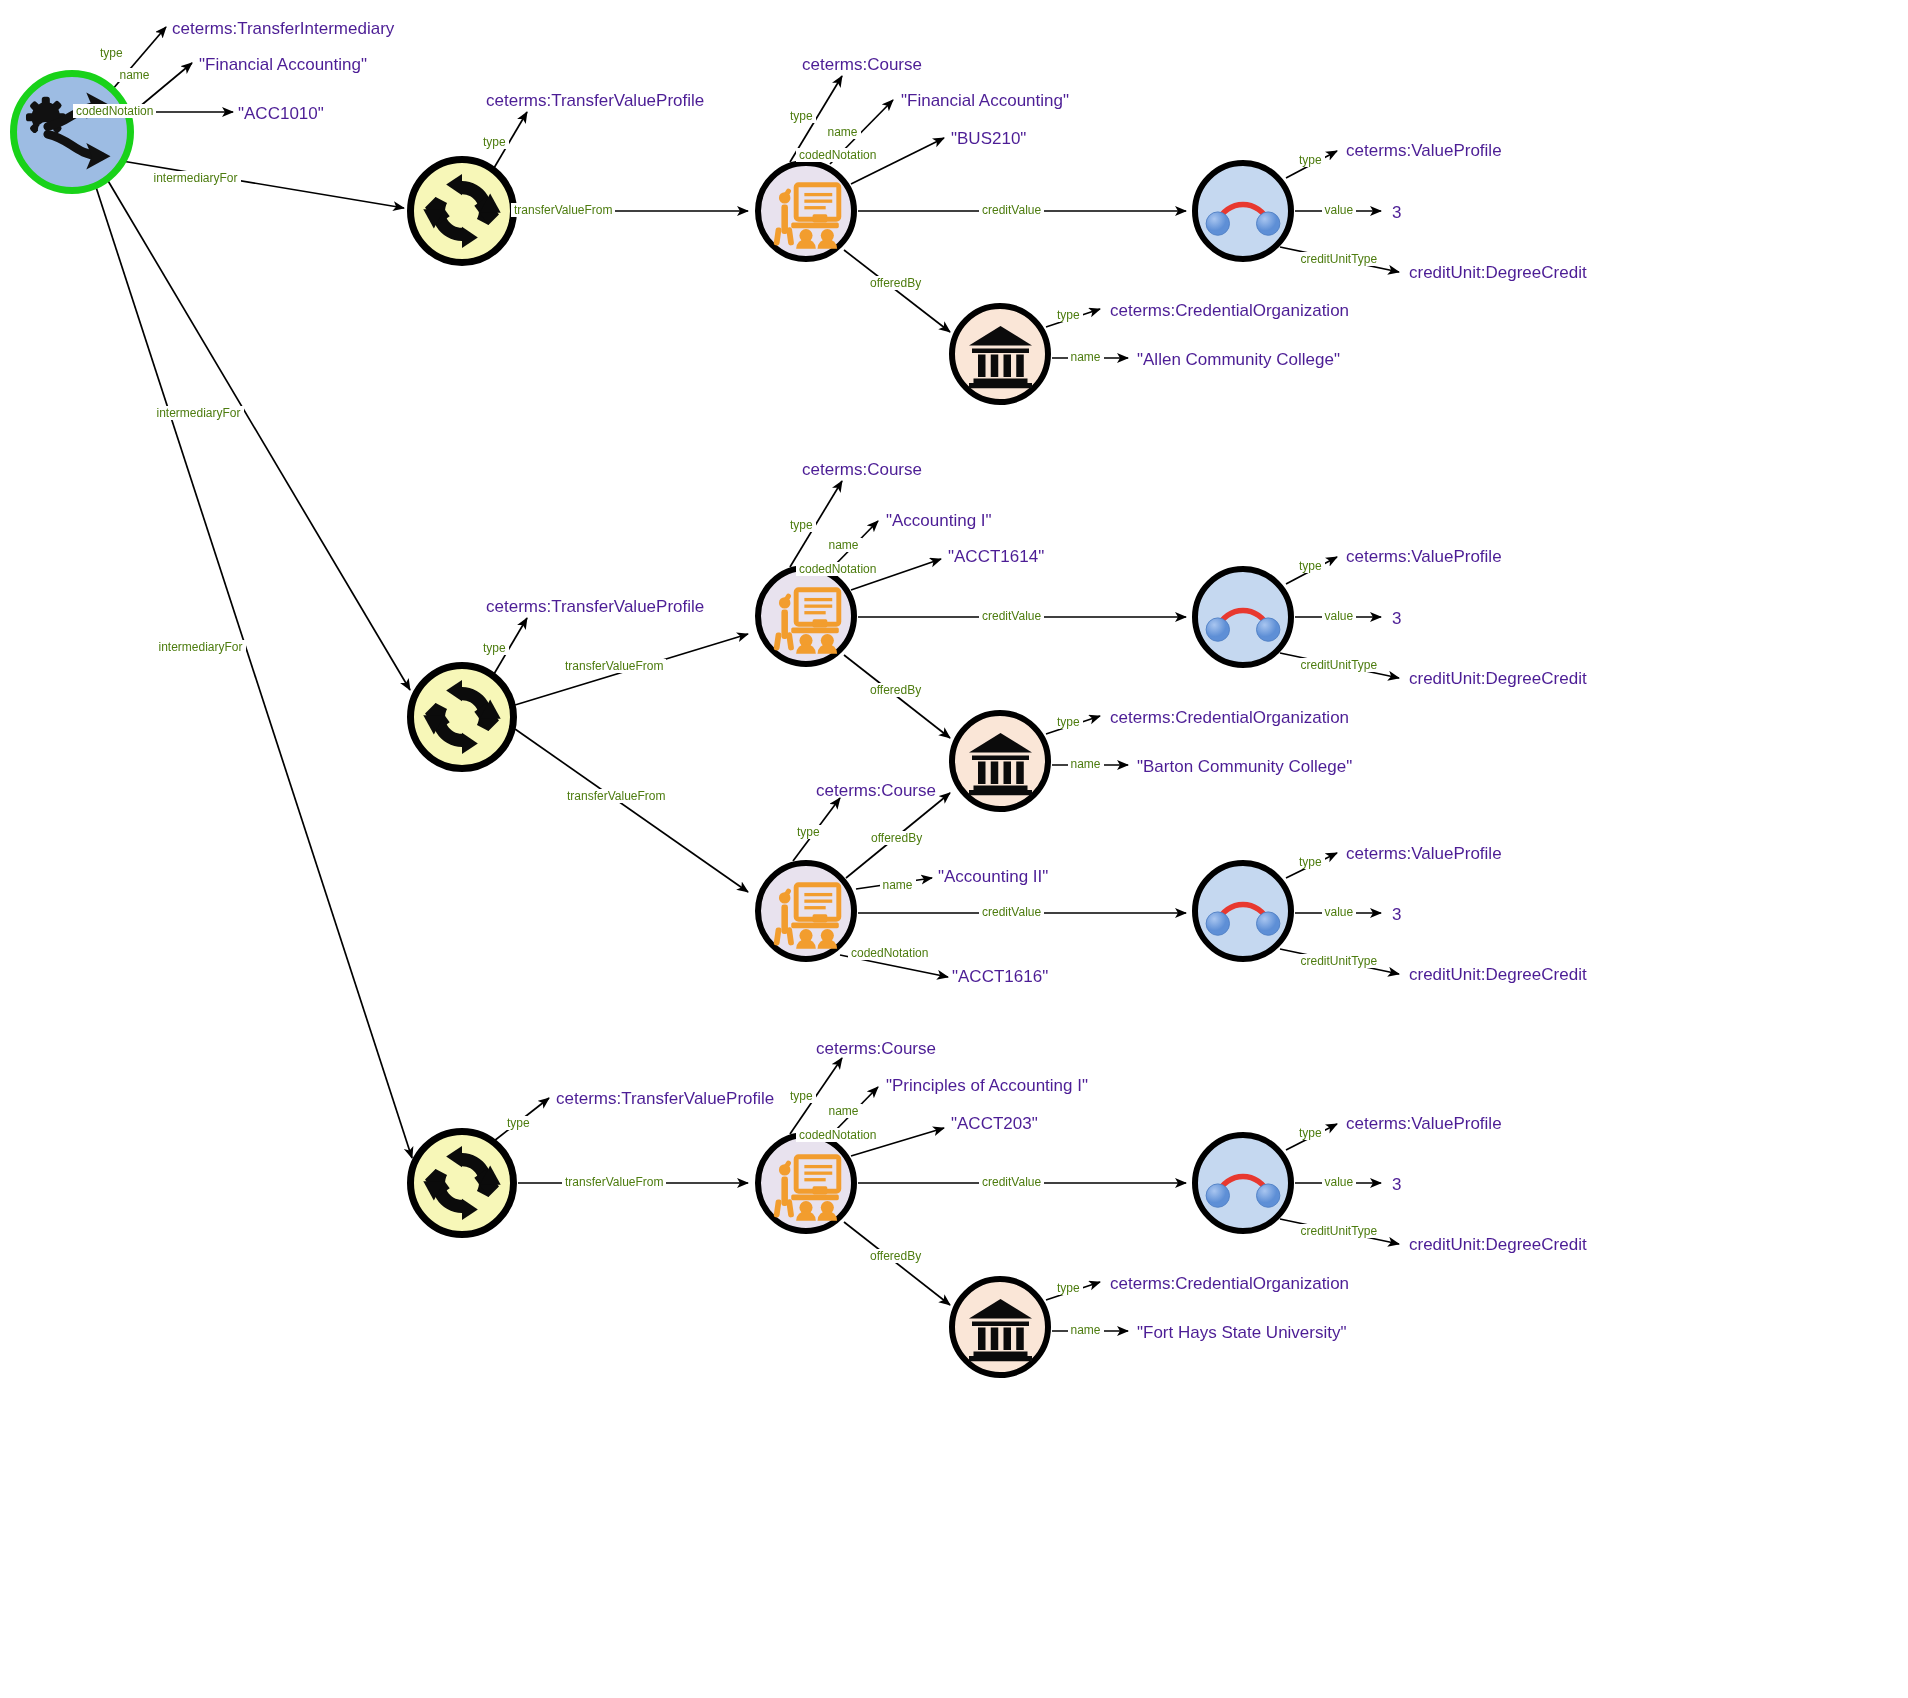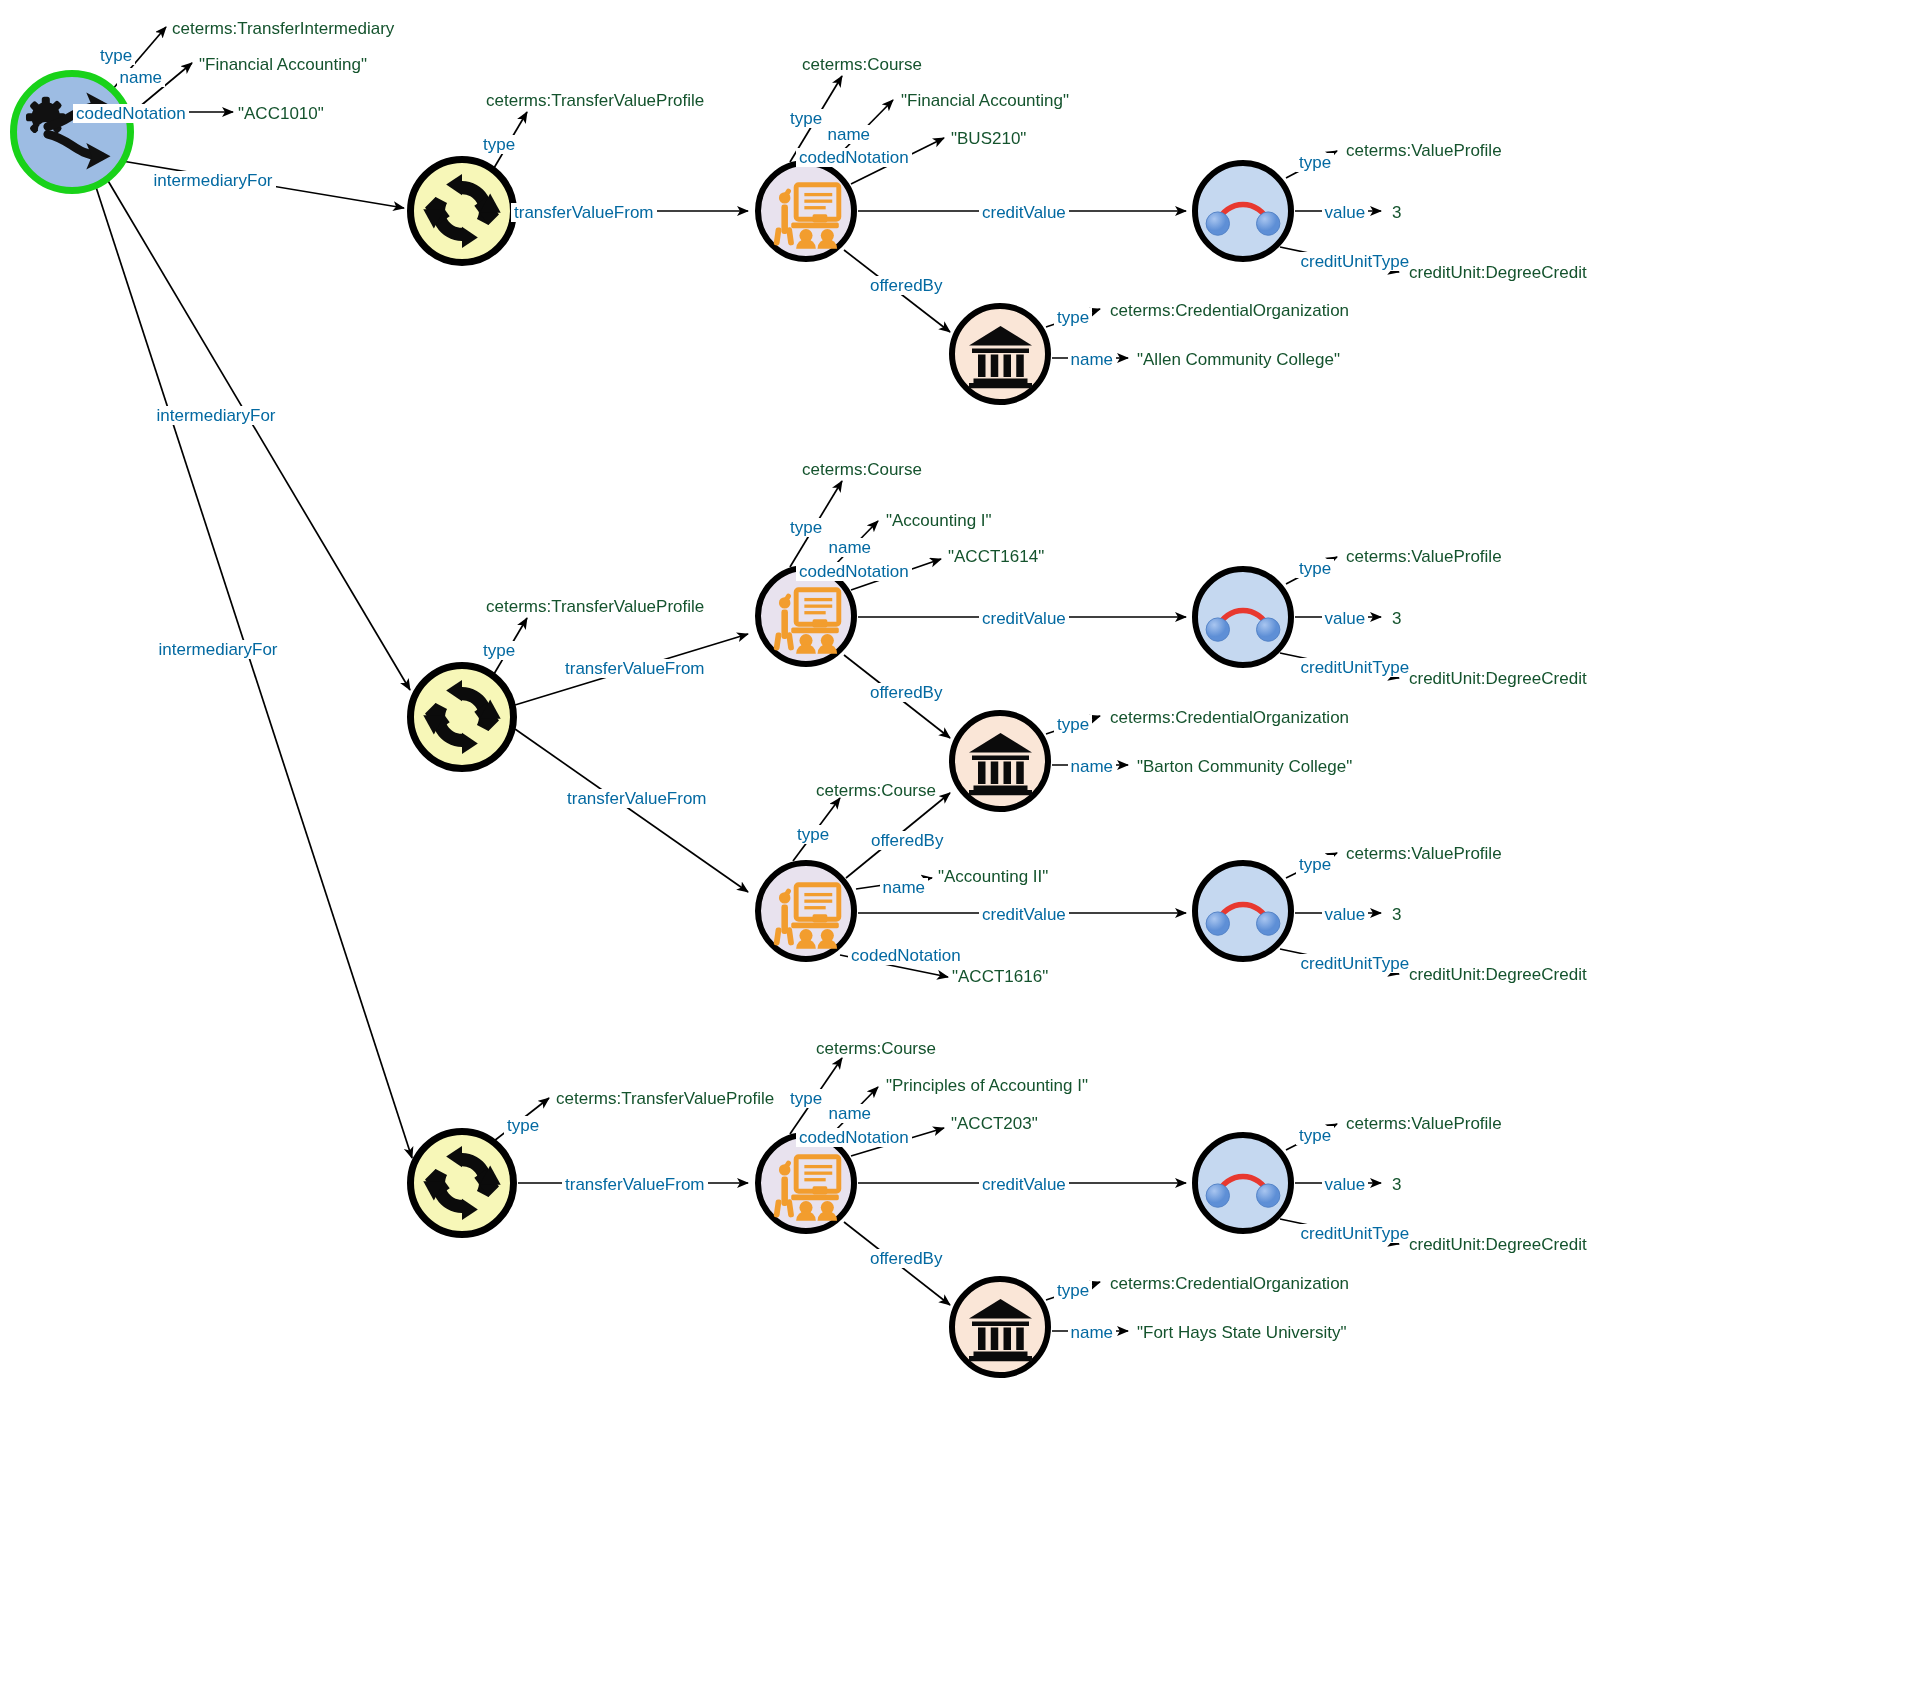--- a/index.html
+++ b/index.html
@@ -8,23 +8,23 @@
   #edges{position:absolute;left:0;top:0;width:1908px;height:1698px;}
   .node{position:absolute;border-radius:50%;box-sizing:border-box;
         display:flex;align-items:center;justify-content:center;}
   .node svg{display:block;}
   
   .n-intermediary{background:#9DBCE3;border:7px solid #19D219;}
   .n-tvp{background:#F7F7B8;border:7px solid #000000;}
   .n-course{background:#E8E2EE;border:6px solid #000000;}
   .n-org{background:#FAE6D7;border:6px solid #000000;}
   .n-value{background:#C5D8F0;border:6px solid #000000;}
-  .lbl{position:absolute;font-size:17px;color:#0369a1;white-space:nowrap;
+  .lbl{position:absolute;font-size:12px;color:#4d7c0f;white-space:nowrap;
        line-height:1;letter-spacing:0;}
-  .lit{position:absolute;font-size:17px;color:#14532d;white-space:nowrap;line-height:1;}
+  .lit{position:absolute;font-size:17px;color:#4c1d95;white-space:nowrap;line-height:1;}
 </style>
 </head>
 <body>
 
 <div id="stage">
   <svg id="edges" viewBox="0 0 1908 1698" xmlns="http://www.w3.org/2000/svg">
     <defs>
       <marker id="ah" markerWidth="13" markerHeight="13" refX="11" refY="5" orient="auto" markerUnits="userSpaceOnUse">
         <path d="M0,0 L12,5 L0,10 L3,5 Z" fill="#000"></path>
       </marker>

